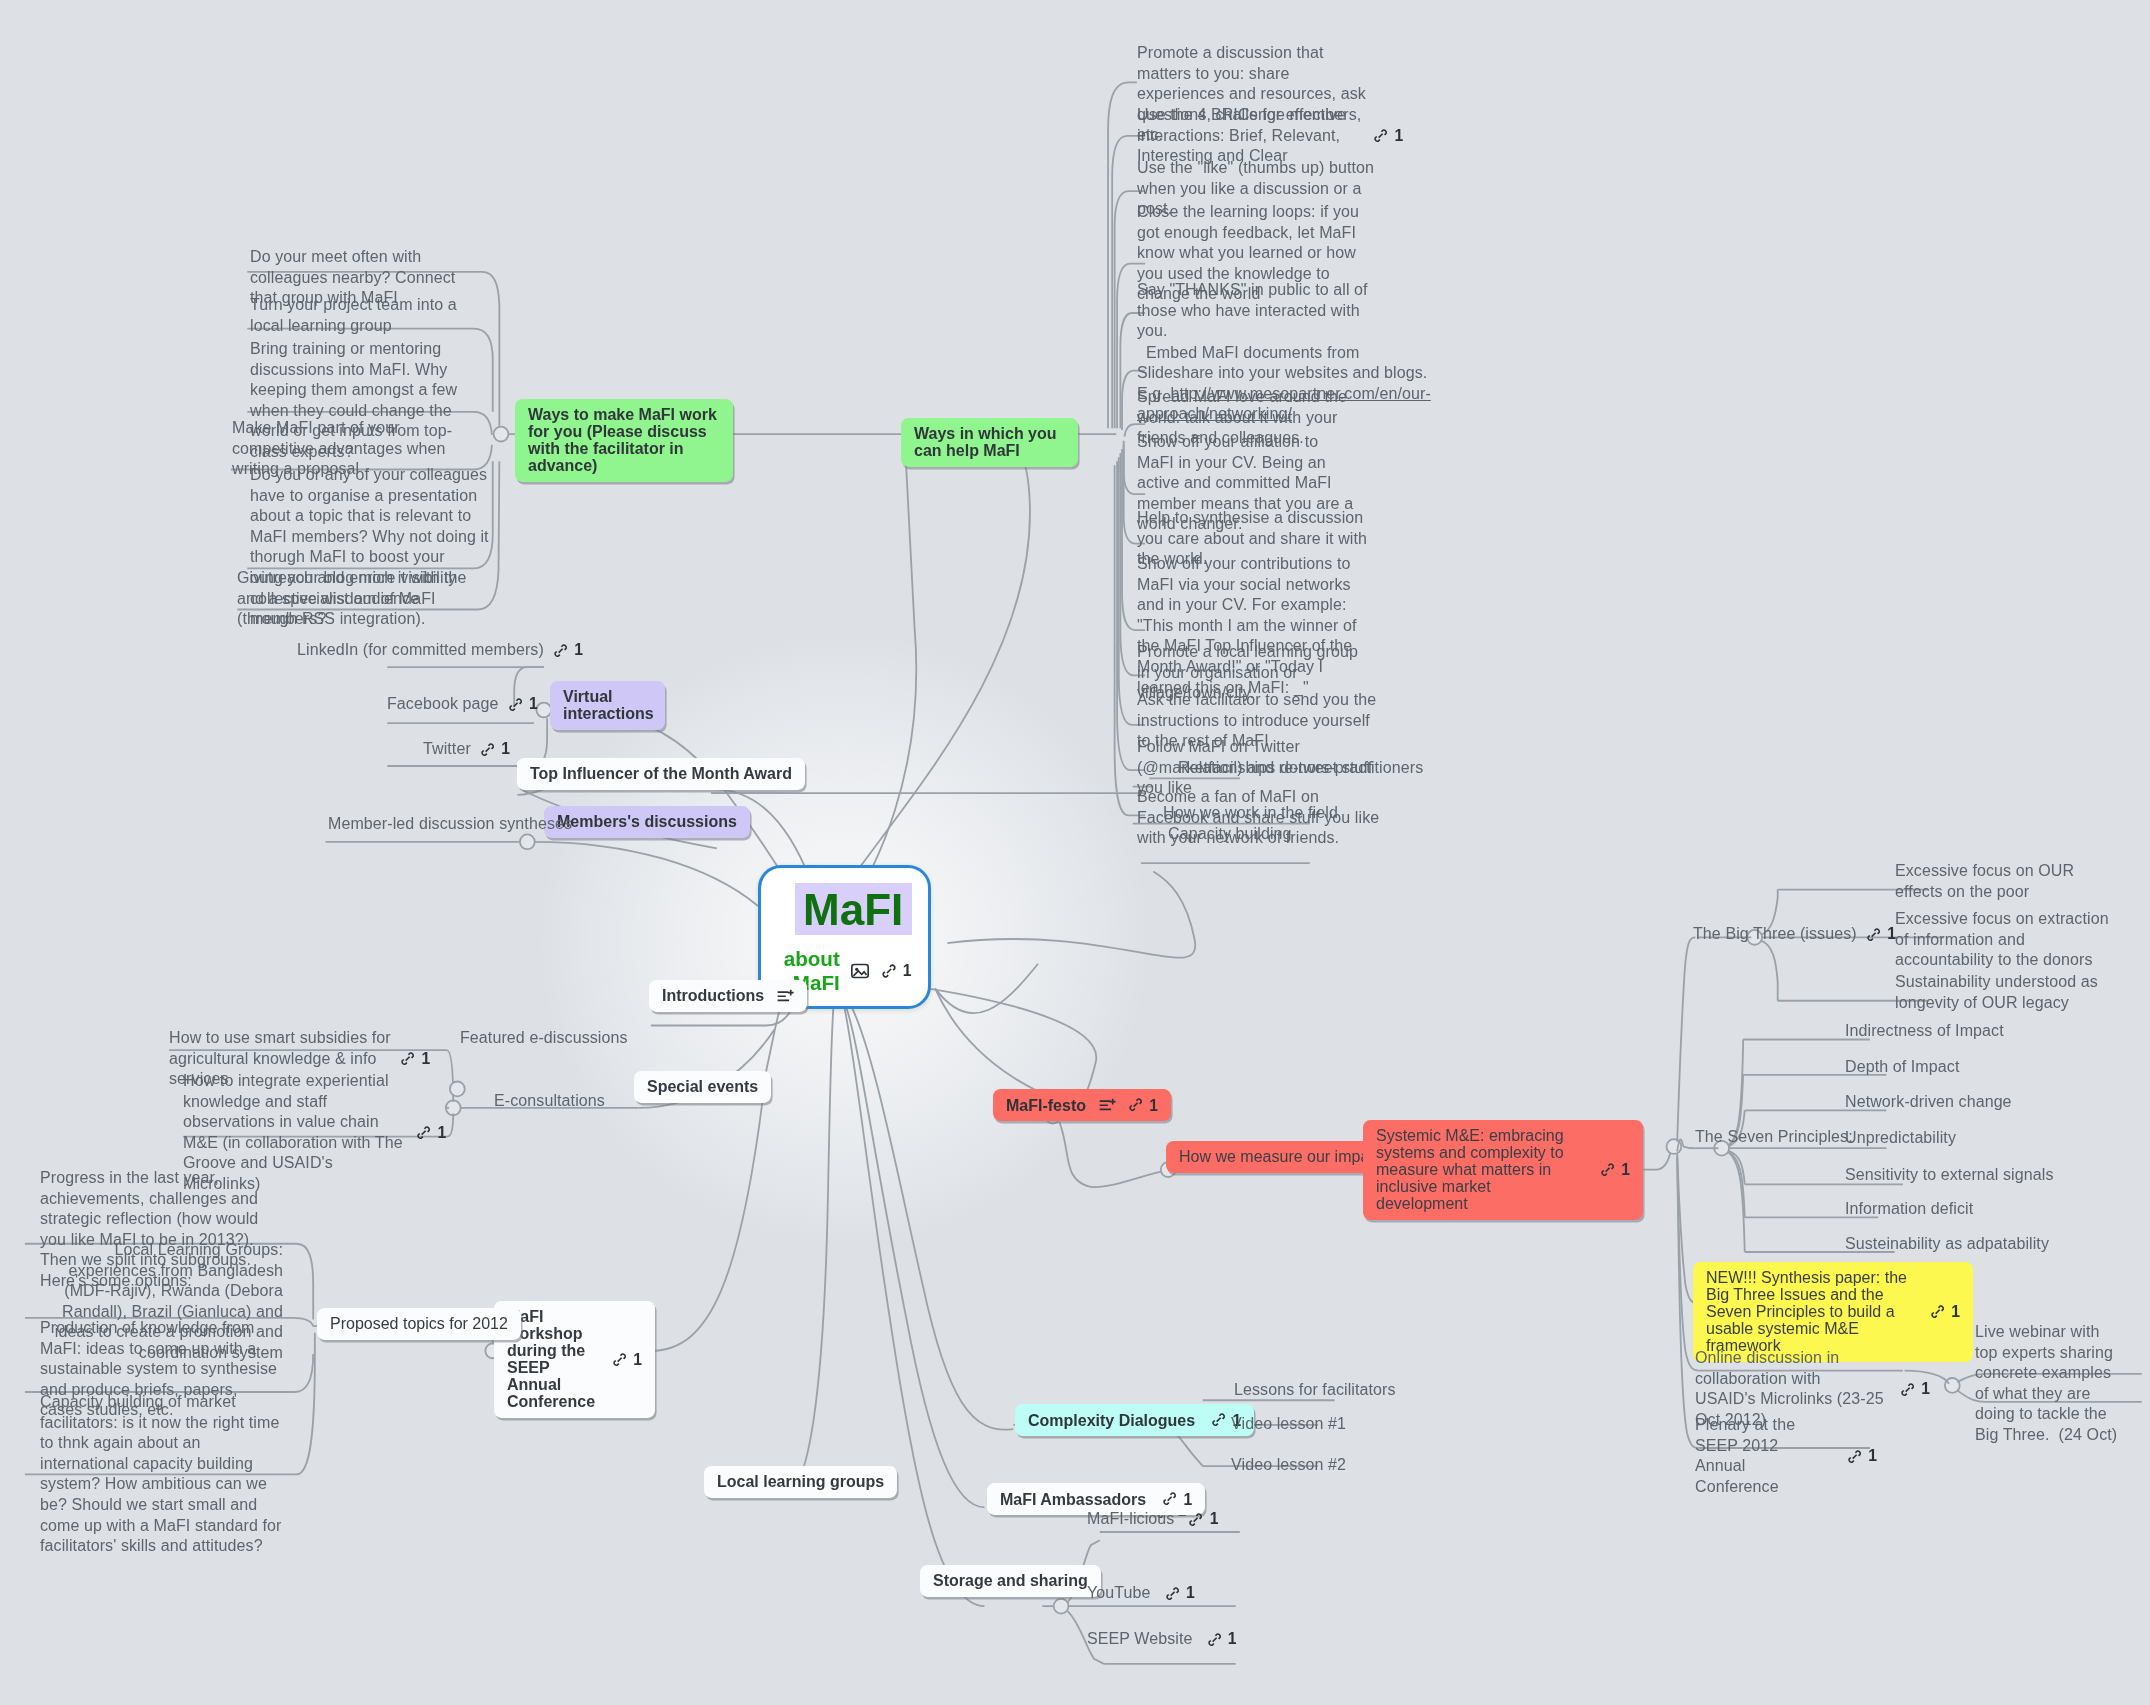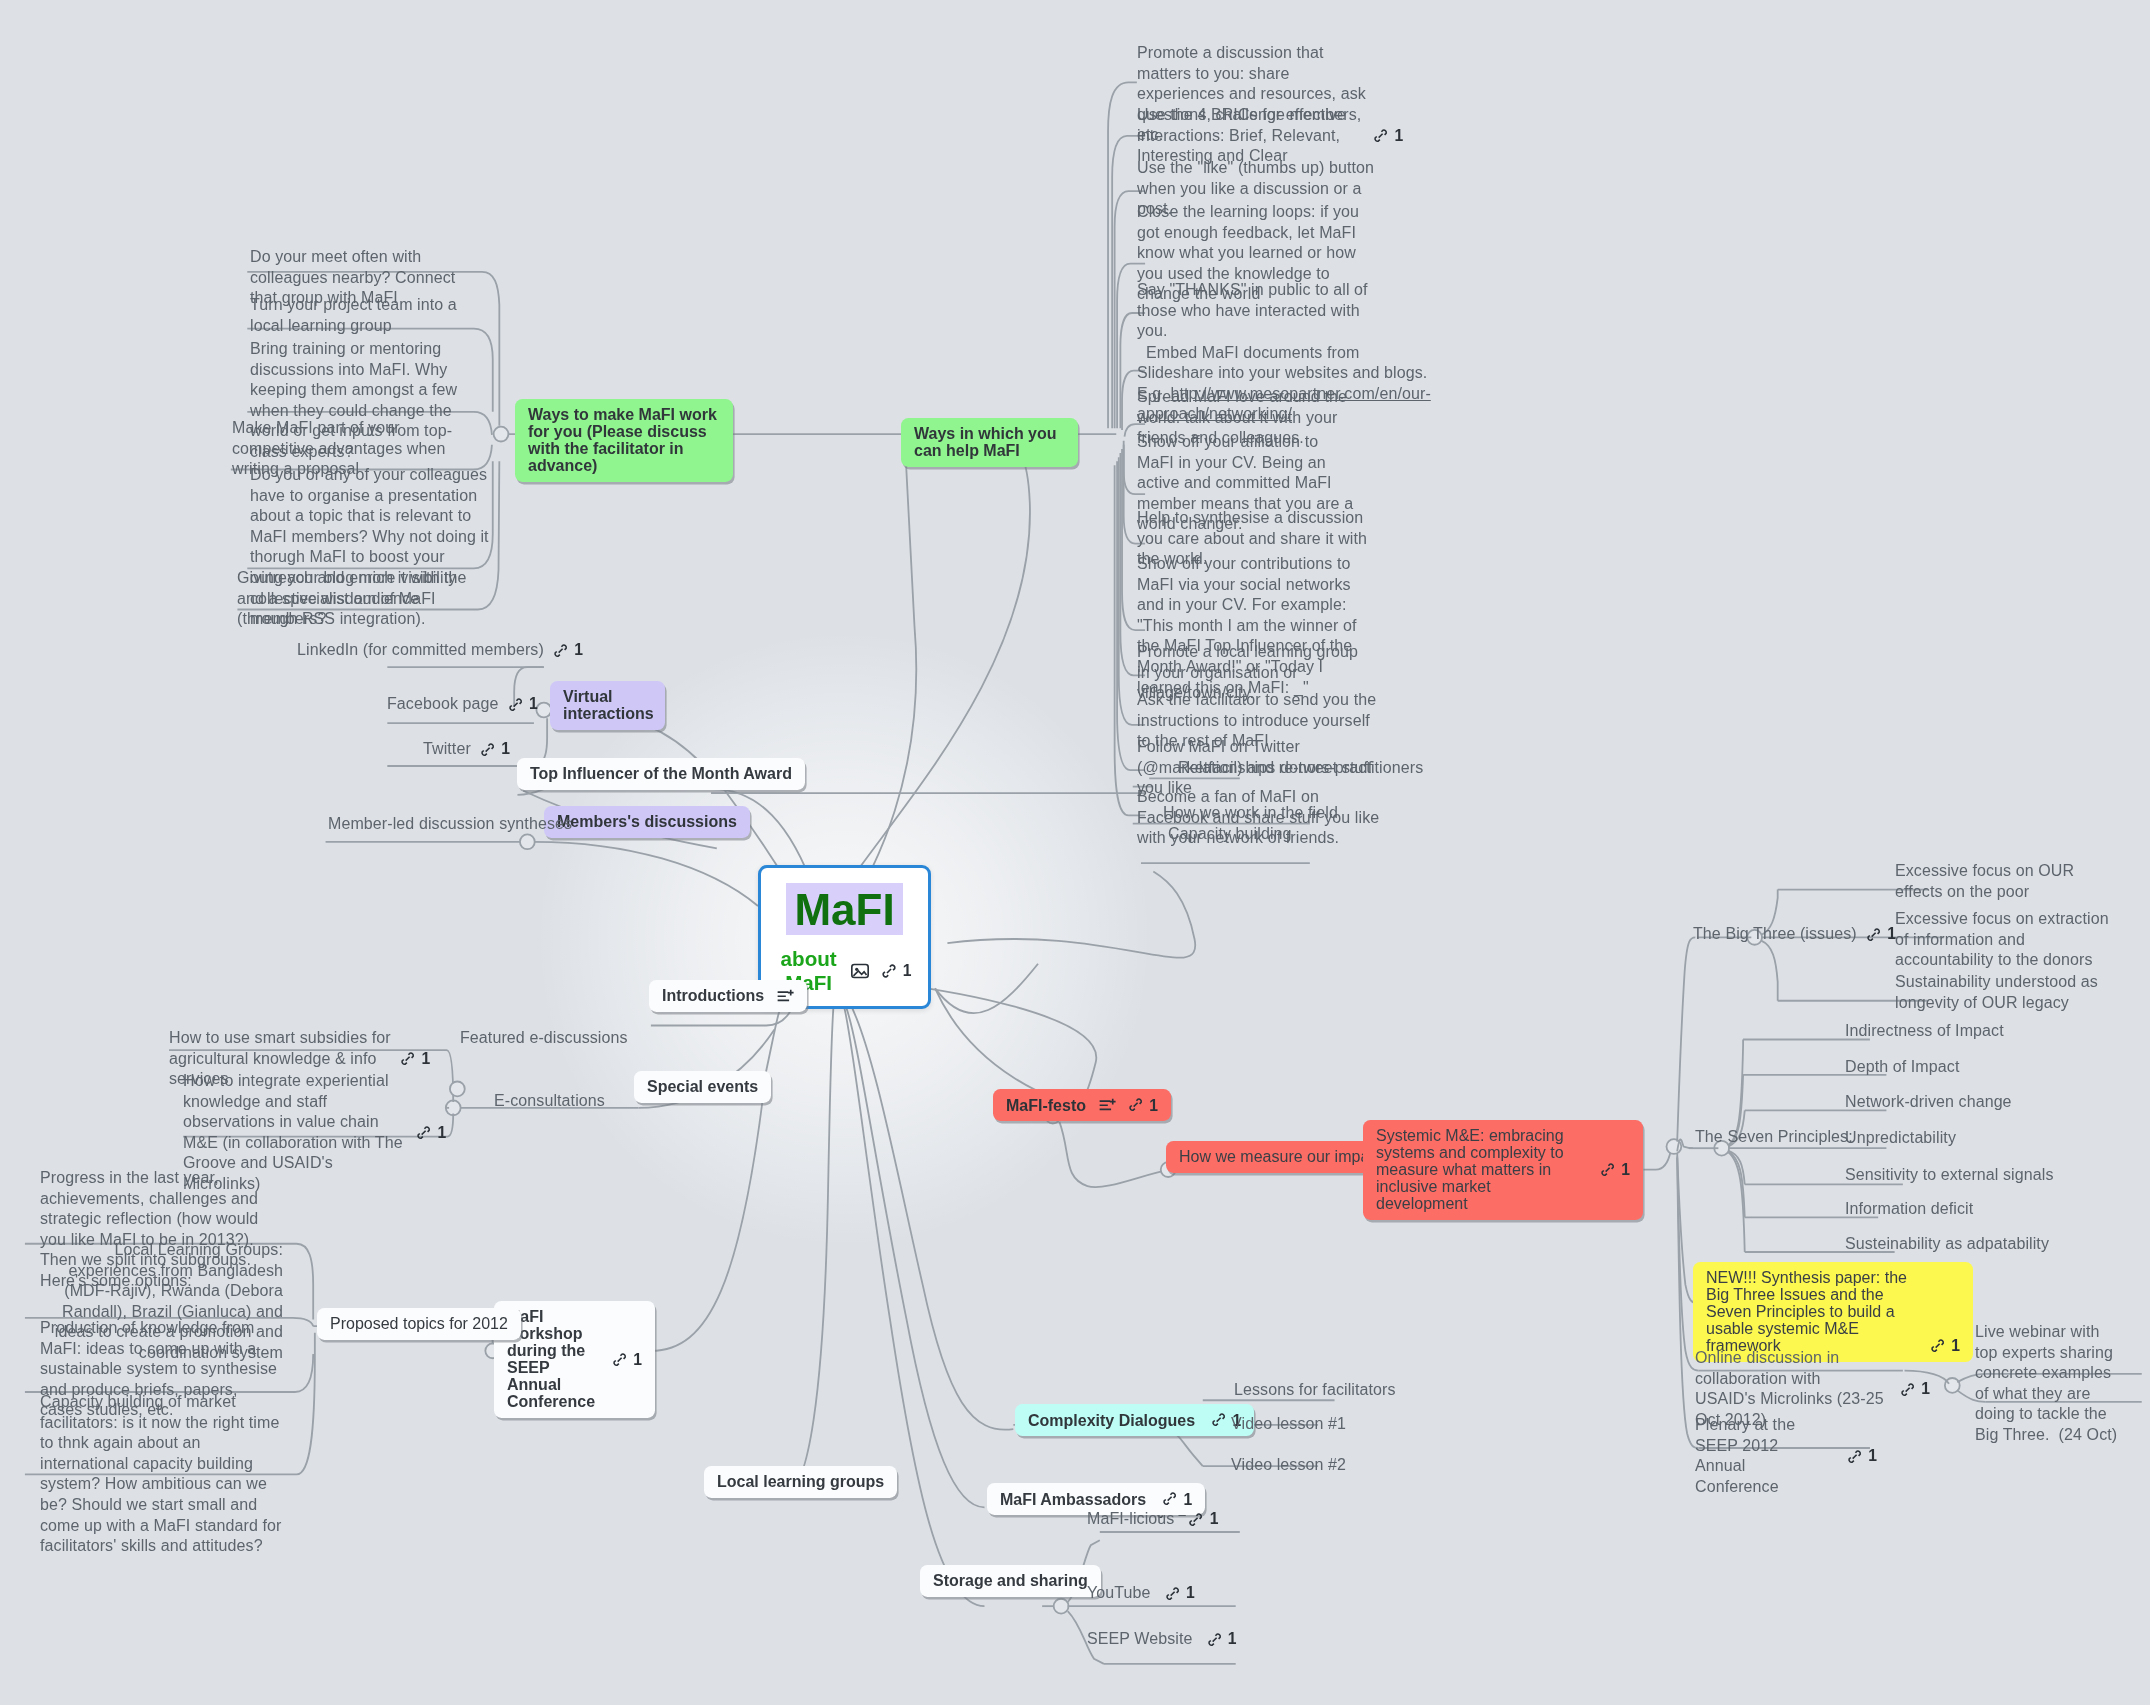--- a/index.html
+++ b/index.html
@@ -37,23 +37,23 @@
   }
   .box.white{background:#fbfcfd;color:#343a40;font-weight:bold;}
   .box.green{background:#90f58e;color:#31363b;font-weight:bold;}
   .box.purple{background:#cfc8f7;color:#31363b;font-weight:bold;}
   .box.red{background:#fc6d66;color:#2e3338;font-weight:bold;}
   .box.red.light{font-weight:normal;color:#3a3f45;}
   .box.yellow{background:#fcf84f;color:#3a3f45;font-weight:normal;box-shadow:none;}
   .box.cyan{background:#bdfdf5;color:#31363b;font-weight:bold;}
 
   .root{
-    background:#ffffff;border:3.3px solid #2a87d8;border-radius:9px;
+    background:#ffffff;border:3.3px solid #2a87d8;border-radius:23px;
     box-shadow:0 1.6px 5px rgba(0,0,0,.10);
-    padding:15px 16.5px 11.5px 16.5px;text-align:center;
+    padding:15px 16.5px 11.5px 16.5px;text-align:right;
   }
   .root .title{
     display:inline-block;background:#d8d0fb;color:#107010;
     font-size:44px;font-weight:bold;line-height:49px;padding:1.6px 8.2px;
   }
   .root .sub{
     margin-top:11.5px;display:flex;align-items:center;justify-content:center;gap:10px;
     color:#1aa51a;font-size:20.6px;font-weight:bold;
   }
 
@@ -432,21 +432,21 @@
 
 <div class="node plain" style="left:1695px;top:1127px;">The Seven Principles:</div>
 <div class="node plain" style="left:1845px;top:1021px;">Indirectness of Impact</div>
 <div class="node plain" style="left:1845px;top:1057px;">Depth of Impact</div>
 <div class="node plain" style="left:1845px;top:1092px;">Network-driven change</div>
 <div class="node plain" style="left:1845px;top:1128px;">Unpredictability</div>
 <div class="node plain" style="left:1845px;top:1165px;">Sensitivity to external signals</div>
 <div class="node plain" style="left:1845px;top:1199px;">Information deficit</div>
 <div class="node plain" style="left:1845px;top:1234px;">Susteinability as adpatability</div>
 
-<div class="node box yellow row" style="left:1693px;top:1262px;gap:13px;width:280px;align-items:flex-end;">
+<div class="node box yellow row" style="left:1693px;top:1262px;gap:13px;width:280px;">
   <span style="width:210px;">NEW!!! Synthesis paper: the Big Three Issues and the Seven Principles to build a usable systemic M&amp;E framework</span>
   <span class="lnk">
     <svg width="17.3" height="17.3" viewBox="0 0 22 22">
           <path d="M8.5 13.5 L13.5 8.5" stroke="#2b3138" stroke-width="2" fill="none"></path>
           <path d="M10 16 L8 18 A3.2 3.2 0 0 1 4 14 L6 12" stroke="#2b3138" stroke-width="2" fill="none"></path>
           <path d="M12 6 L14 4 A3.2 3.2 0 0 1 18 8 L16 10" stroke="#2b3138" stroke-width="2" fill="none"></path>
         </svg>
     <span>1</span>
   </span>
 </div>

